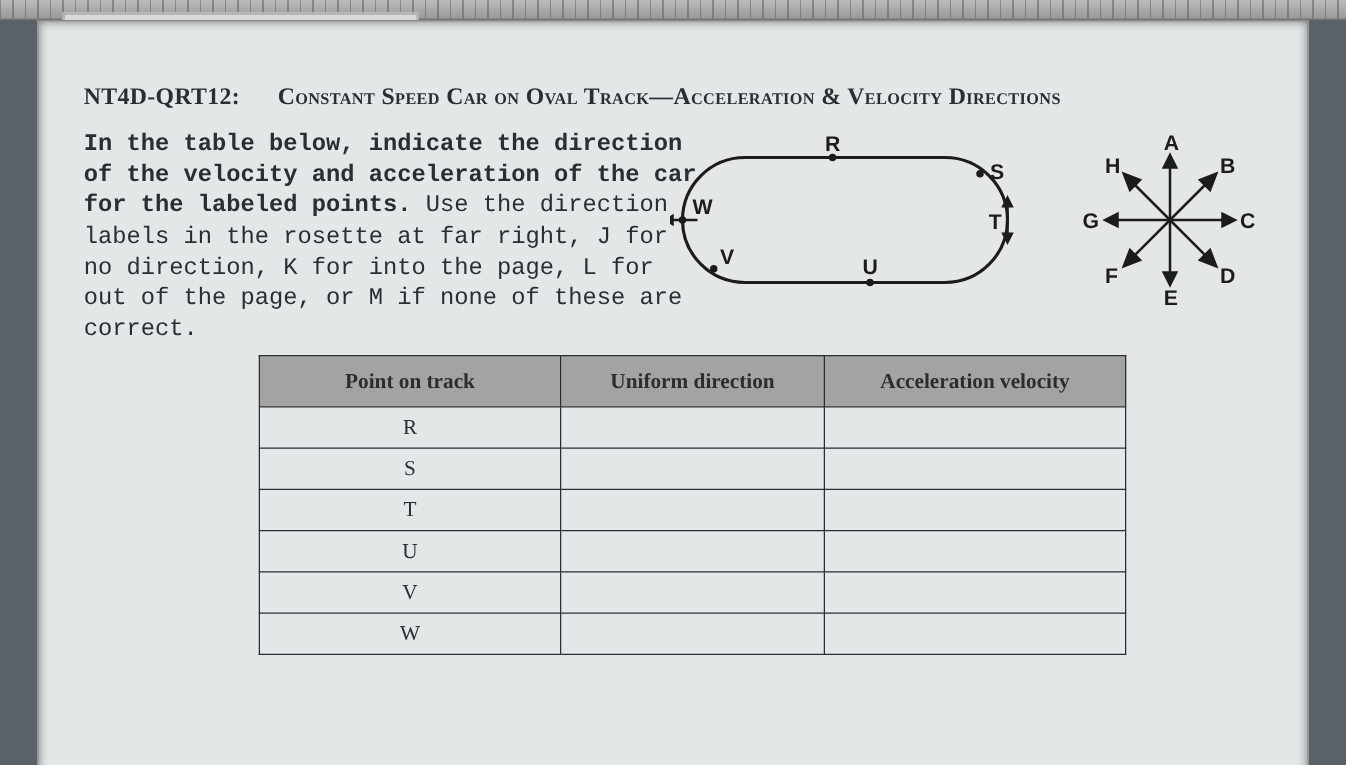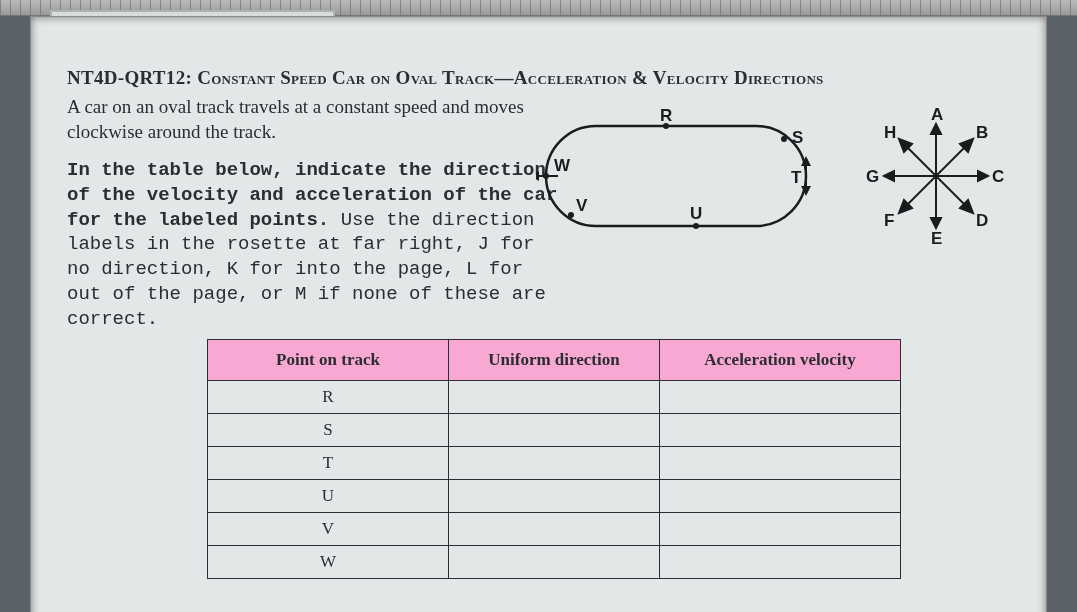--- a/index.html
+++ b/index.html
@@ -81,21 +81,21 @@
   }
   table.answer th, table.answer td {
     border: 1px solid #2a2e31;
     font-size: 17px;
     text-align: center;
     padding: 0;
   }
   table.answer th {
     font-weight: bold;
     height: 40px;
-    background: #f9a8d4;
+    background: #a3a3a3;
   }
   table.answer td {
     height: 32px;
   }
   .col-point { width: 240px; }
   .col-vel { width: 210px; }
   .col-acc { width: 240px; }
   .oval-label, .rose-label {
     font-family: Arial, sans-serif;
     font-weight: bold;
@@ -106,24 +106,23 @@
 </head>
 <body>
 
 <div class="ruler"></div>
 <div class="tab">TIPERs - Uniform Circular Motion - #1</div>
 
 <div class="page">
 
   <div class="title">
     <span>NT4D-QRT12:</span>
-    <span style="font-variant: small-caps;">Constant Speed Car on Oval Track—Acceleration &amp; Velocity Directions</span>
+    <span style="font-variant: small-caps; margin-left: 25px;">Constant Speed Car on Oval Track—Acceleration &amp; Velocity Directions</span>
   </div>
 
-  <div class="intro">A car on an oval track travels at a constant speed and moves clockwise around the track.</div>
 
   <div class="instructions">
     <b>In the table below, indicate the direction of the velocity and acceleration of the car for the labeled points.</b><span> Use the direction labels in the rosette at far right, J for no direction, K for into the page, L for out of the page, or M if none of these are correct.</span>
   </div>
 
   <div class="figure-area">
     <svg width="470" height="170">
 
       <g>
         <path d="M 60 35 L 220 35 A 50 50 0 0 1 270 85 A 50 50 0 0 1 220 135 L 60 135 A 50 50 0 0 1 10 85 A 50 50 0 0 1 60 35 Z" fill="none" stroke="#1a1c1e" stroke-width="2.5"></path>

